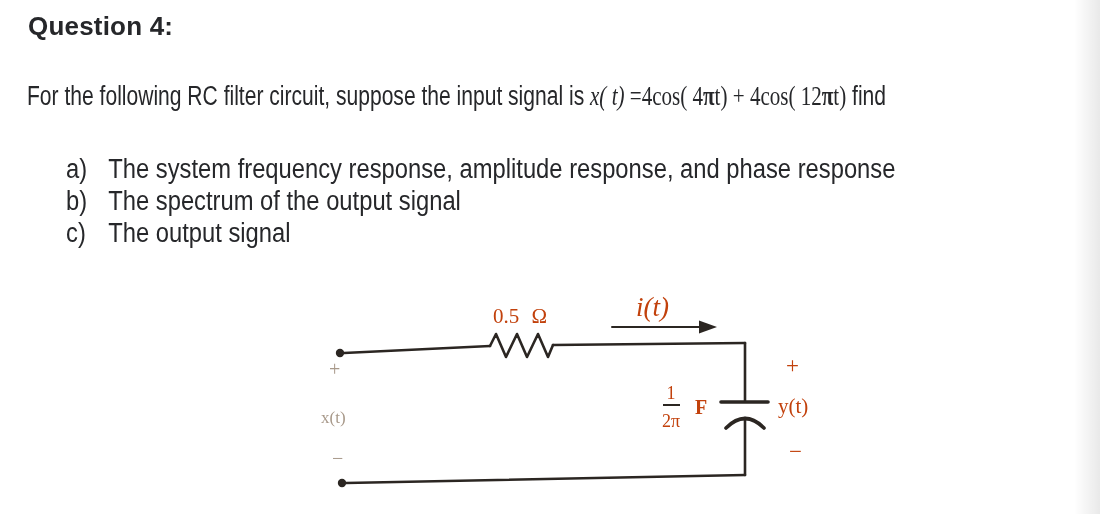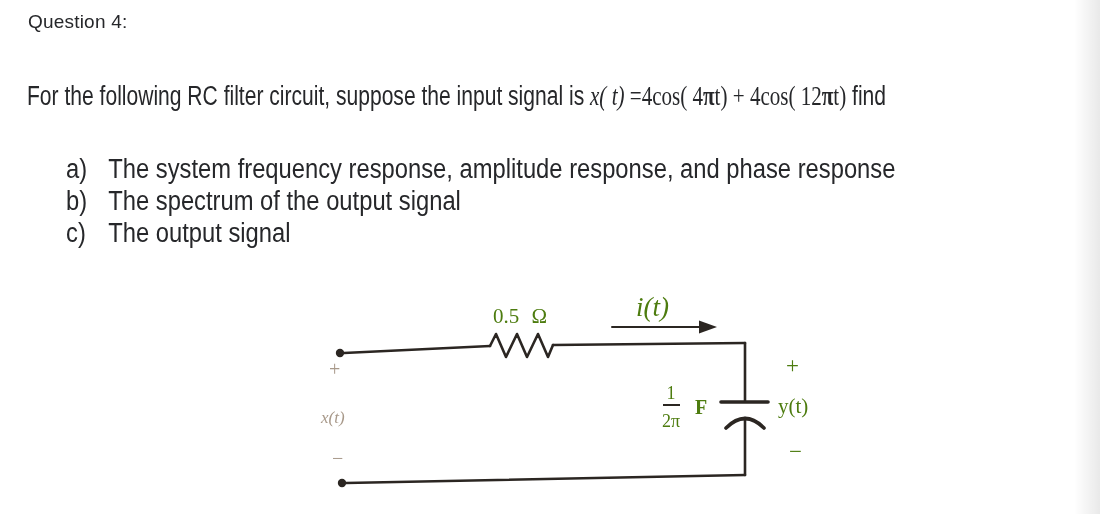--- a/index.html
+++ b/index.html
@@ -9,21 +9,21 @@
     font-family:"Liberation Sans",sans-serif;
     color:#26272a;
     position:relative;
     overflow:hidden;
   }
   .abs{position:absolute;}
 
   
   .title{
     left:28px;top:11px;
-    font-size:19px;font-weight:400;
+    font-size:26px;font-weight:700;
     letter-spacing:.2px;
     white-space:nowrap;
   }
   .problem{
     left:27px;top:81px;
     font-size:27px;
     white-space:pre;
     transform:scaleX(.78);
     transform-origin:0 0;
   }
@@ -45,40 +45,40 @@
   .row-c{top:218px;}
 
   
   .circuit{
     left:300px;top:280px;width:520px;height:235px;
   }
   .circuit svg{position:absolute;left:0;top:0;}
   .clabel{
     position:absolute;
     font-family:"Liberation Serif",serif;
-    color:#4d7c0f;
+    color:#c2410c;
     white-space:nowrap;
     line-height:1;
   }
   .res-label{left:193px;top:26px;font-size:21px;word-spacing:7px;}
   .cur-label{left:336px;top:14px;font-size:27px;font-style:italic;}
   .frac{
     left:362px;top:104px;
     display:inline-flex;flex-direction:column;align-items:center;
     font-size:18px;text-align:center;
   }
   .frac .num{padding:0 4px 2px 4px;border-bottom:2px solid #2b2622;}
   .frac .den{padding-top:6px;}
   .cap-unit{left:395px;top:117px;font-size:20px;font-weight:600;}
   .out-plus{left:486px;top:74px;font-size:23px;}
   .out-label{left:478px;top:116px;font-size:21px;}
   .out-minus{left:489px;top:160px;font-size:23px;}
   .faded{color:#a8998a;}
   .in-plus{left:29px;top:79px;font-size:20px;}
-  .in-label{left:21px;top:129px;font-size:17px;font-style:italic;}
+  .in-label{left:21px;top:129px;font-size:17px;}
   .in-minus{left:32px;top:168px;font-size:20px;}
 
   
   .page-edge{
     right:0;top:0;width:26px;height:514px;
     background:linear-gradient(to right,rgba(0,0,0,0),rgba(0,0,0,0.085));
     pointer-events:none;
   }
 </style>
 </head>

